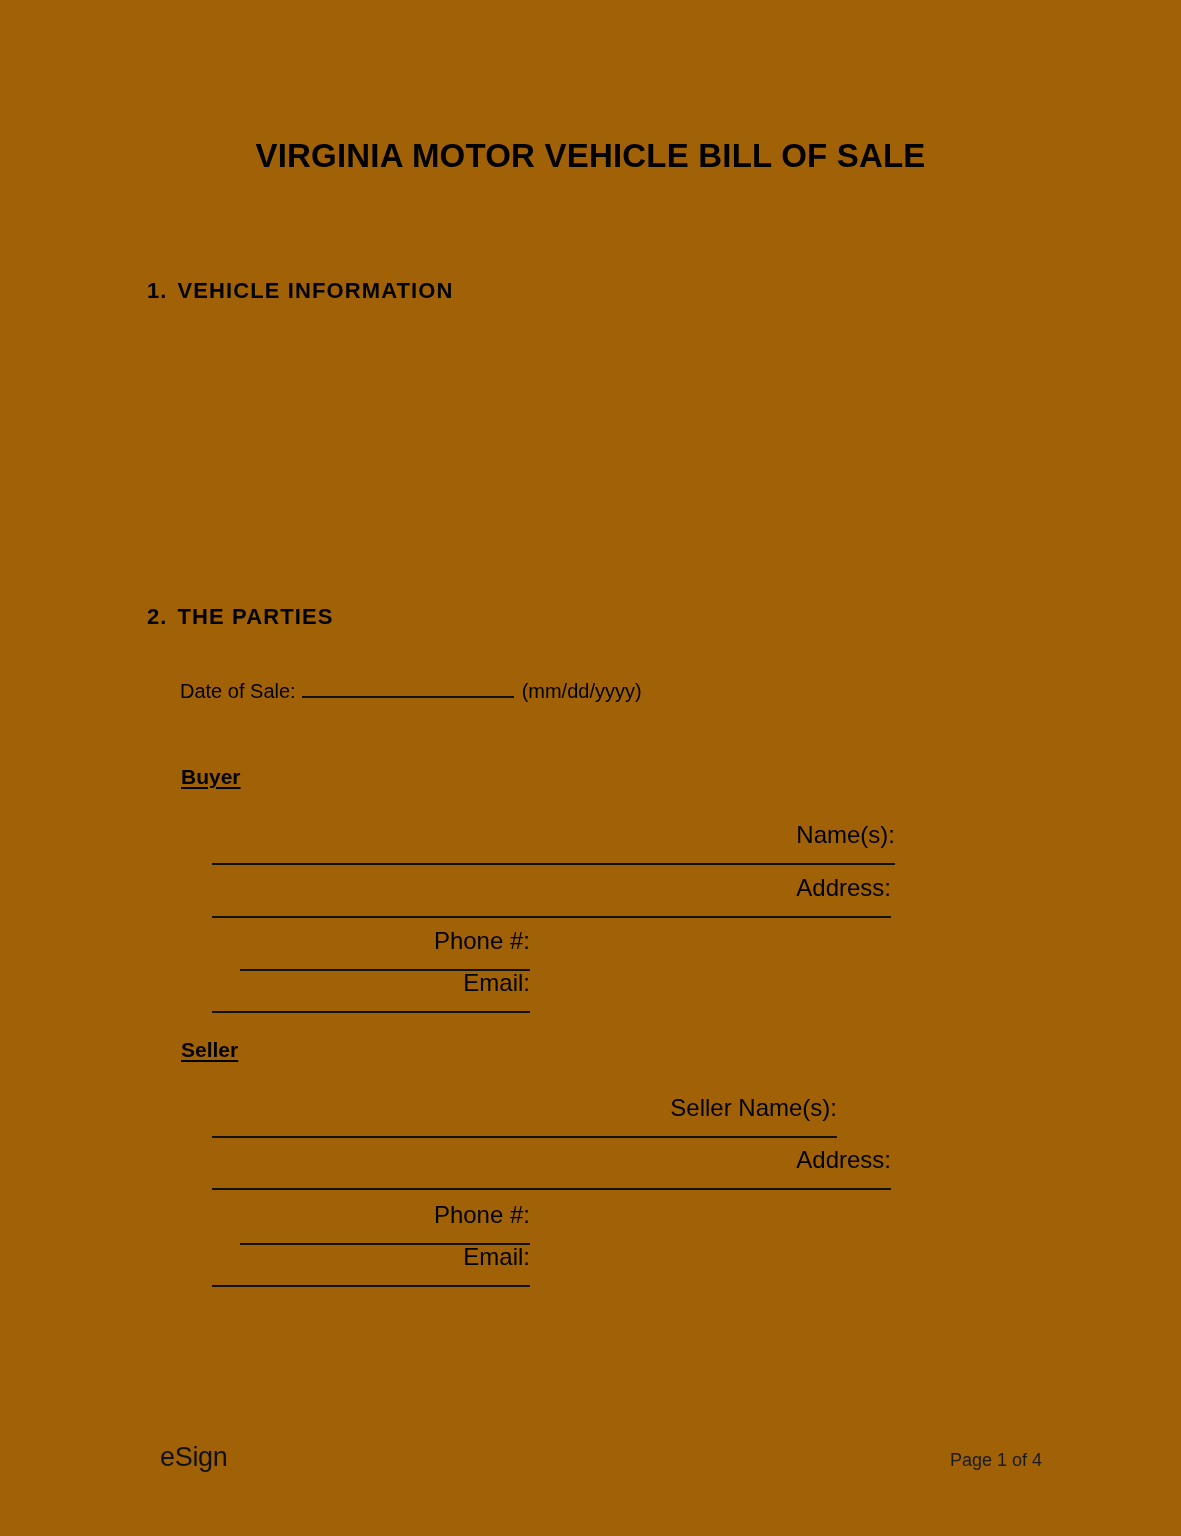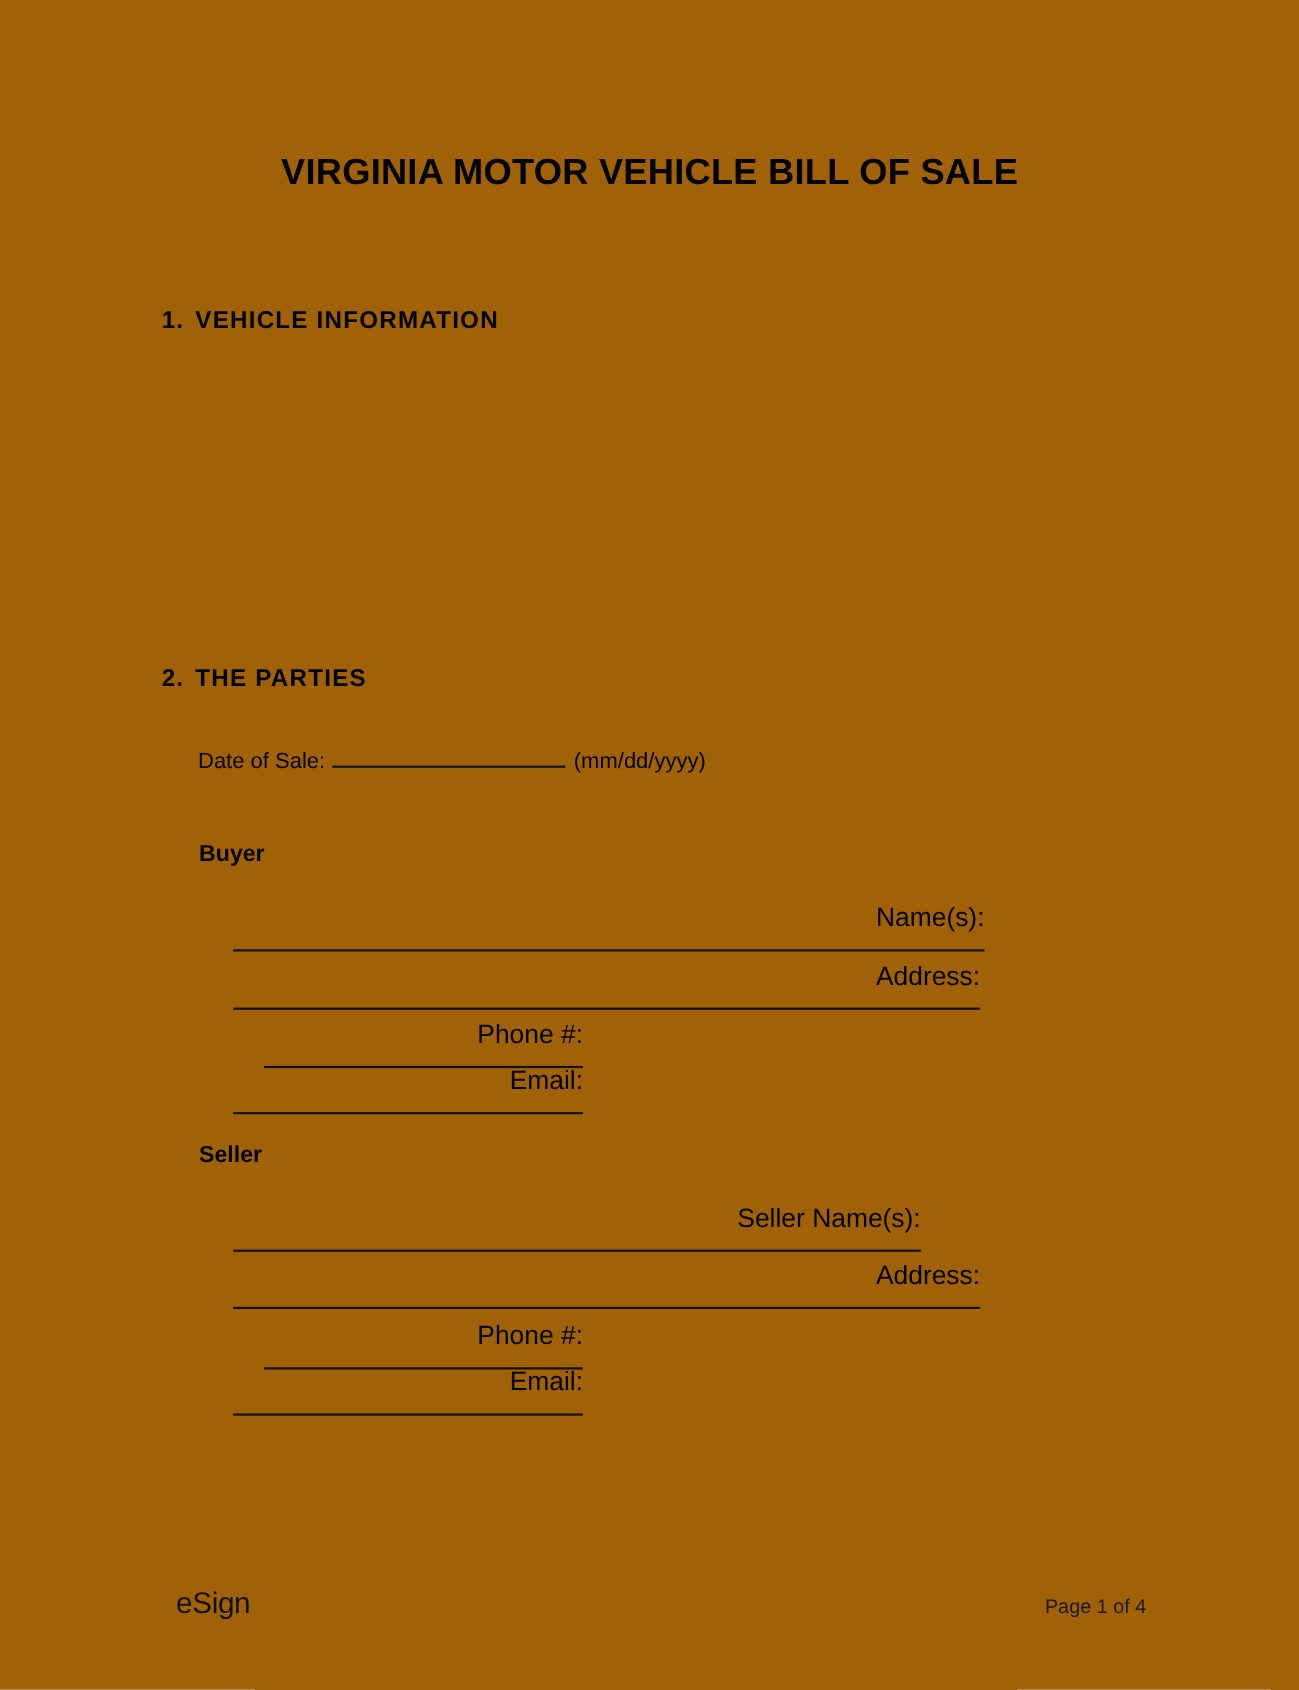--- a/index.html
+++ b/index.html
@@ -90,20 +90,21 @@
     height: 17px;
     margin: 0 8px 0 6px;
   }
 
   .party-heading {
     position: absolute;
     left: 181px;
     font-size: 21px;
     font-weight: bold;
     line-height: 25px;
+    text-decoration: underline;
     text-underline-offset: 3px;
     white-space: nowrap;
     text-align: center;
   }
   #buyer-heading  { top: 764px; }
   #seller-heading { top: 1037px; }
 
   .field-row {
     position: absolute;
     left: 205px;

